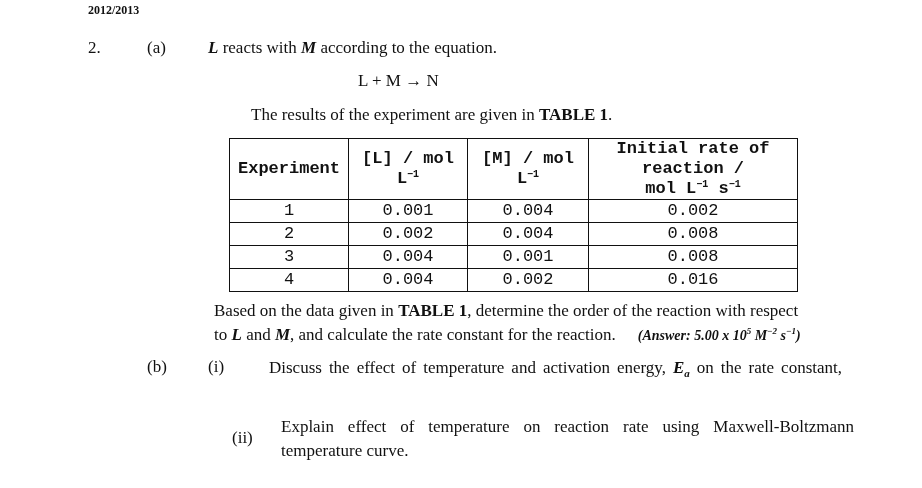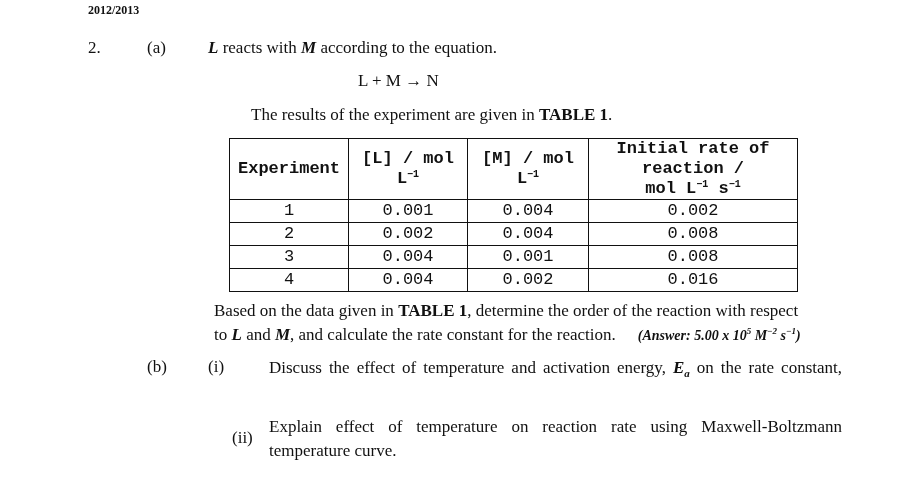--- a/index.html
+++ b/index.html
@@ -33,21 +33,21 @@
     .c1 { width: 118px; } .c2 { width: 118px; margin-left: 21px; } .c3 { width: 120px; } .c4 { width: 208px; }
     sup { font-size: 10px; vertical-align: 6px; line-height: 0; }
     .para { left: 208px; top: 299px; line-height: 24px; font-size: 17px; margin-left: 6px; }
     .answer { font-style: italic; font-weight: bold; font-size: 14px; }
     .answer sup { font-size: 9px; }
     .part-b { left: 147px; top: 357px; }
     .sub-i { left: 208px; top: 357px; }
     .sub-ii { left: 208px; top: 428px; margin-left: 24px; }
     .sub-text { position: absolute; left: 269px; width: 573px; line-height: 24px; white-space: normal; }
     .sub-text-i { top: 356px; }
-    .sub-text-ii { top: 415px; text-align: justify; text-align-last: left; }
+    .sub-text-ii { top: 415px; text-align: justify; text-align-last: left; margin-left: 12px; }
     .just { text-align: justify; text-align-last: justify; display: block; }
   </style>
 </head>
 <body>
 
 <div class="abs year">2012/2013</div>
 
 <div class="abs qnum">2.</div>
 <div class="abs part-a">(a)</div>
 

